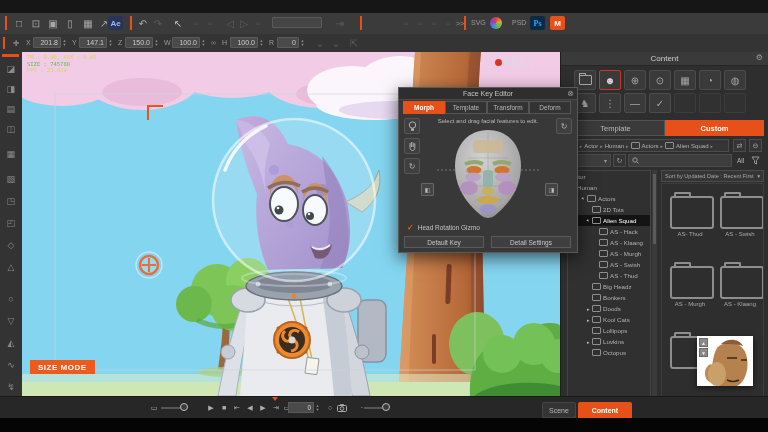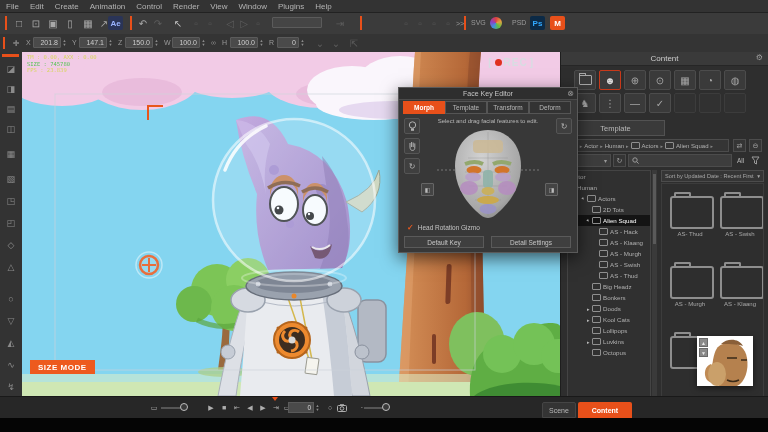--- a/index.html
+++ b/index.html
@@ -121,32 +121,20 @@
   .btab{position:absolute;top:5px;height:16px;display:flex;align-items:center;justify-content:center;font-size:7px;
         border-radius:2px 2px 0 0;}
   #blackstrip{left:0;top:418px;width:768px;height:14px;background:#050505;}
   svg{display:block;}
 </style>
 </head>
 <body>
 
 <div id="app">
 
-  <div id="menubar" class="abs">
-    <span class="menu-item">File</span>
-    <span class="menu-item">Edit</span>
-    <span class="menu-item">Create</span>
-    <span class="menu-item">Animation</span>
-    <span class="menu-item">Control</span>
-    <span class="menu-item">Render</span>
-    <span class="menu-item">View</span>
-    <span class="menu-item">Window</span>
-    <span class="menu-item">Plugins</span>
-    <span class="menu-item">Help</span>
-  </div>
 
   <div id="toolbar1" class="abs">
     <div class="osep" style="left:5px"></div>
     <div class="tbtn" style="left:11px">□</div>
     <div class="tbtn" style="left:28px">⊡</div>
     <div class="tbtn" style="left:45px">▣</div>
     <div class="tbtn" style="left:62px">▯</div>
     <div class="tbtn" style="left:80px">▦</div>
     <div class="tbtn" style="left:96px">↗</div>
     <div class="badge" style="left:108px;background:#2a3457;color:#9bb4ff;">Ae</div>
@@ -165,21 +153,21 @@
     <div class="tbtn dim" style="left:398px">▫</div>
     <div class="tbtn dim" style="left:412px">▫</div>
     <div class="tbtn dim" style="left:426px">▫</div>
     <div class="tbtn dim" style="left:440px">▫</div>
     <div class="tbtn" style="left:452px;font-size:7px;color:#9a9a9a">&gt;&gt;</div>
     <div class="osep" style="left:464px"></div>
     <div class="tlabel" style="left:471px">SVG</div>
     <div style="position:absolute;left:490px;top:4px;width:12px;height:12px;border-radius:50%;
          background:conic-gradient(#e04040,#e0a040,#60c040,#4090e0,#9040c0,#e04040);"></div>
     <div class="tlabel" style="left:512px">PSD</div>
-    <div class="badge" style="left:530px;background:#0c2a46;color:#31a8ff;">Ps</div>
+    <div class="badge" style="left:530px;background:#0c2a46;color:#31a8ff;font-family:Liberation Serif, serif;">Ps</div>
     <div class="badge" style="left:550px;background:#e8501a;color:#fff;">M</div>
   </div>
 
   <div id="toolbar2" class="abs">
     <div class="osep2" style="left:3px"></div>
     <div class="tbtn" style="left:8px;top:2px;font-size:8px;">✛</div>
     <span class="field-label" style="left:26px">X</span>
     <div class="field-box" style="left:33px;width:28px">201.8</div>
     <div class="spin" style="left:61px">
         <span>▲</span>
@@ -474,20 +462,21 @@
 
     <div class="cat" style="left:13px;top:41px">♞</div>
     <div class="cat" style="left:38px;top:41px">⋮</div>
     <div class="cat" style="left:63px;top:41px">—</div>
     <div class="cat" style="left:88px;top:41px">✓</div>
     <div class="cat empty" style="left:113px;top:41px"></div>
     <div class="cat empty" style="left:138px;top:41px"></div>
     <div class="cat empty" style="left:163px;top:41px"></div>
 
     <div class="ptab" style="left:5px">Template</div>
+    <div class="ptab active" style="left:104px">Custom</div>
 
     <div id="crumbbar">
       <span class="crumb">All</span>
         <span class="crumb-sep">▸</span>
       <span class="crumb">Actor</span>
         <span class="crumb-sep">▸</span>
       <span class="crumb">Human</span>
         <span class="crumb-sep">▸</span>
       <span class="mfold"></span>
       <span class="crumb">Actors</span>

